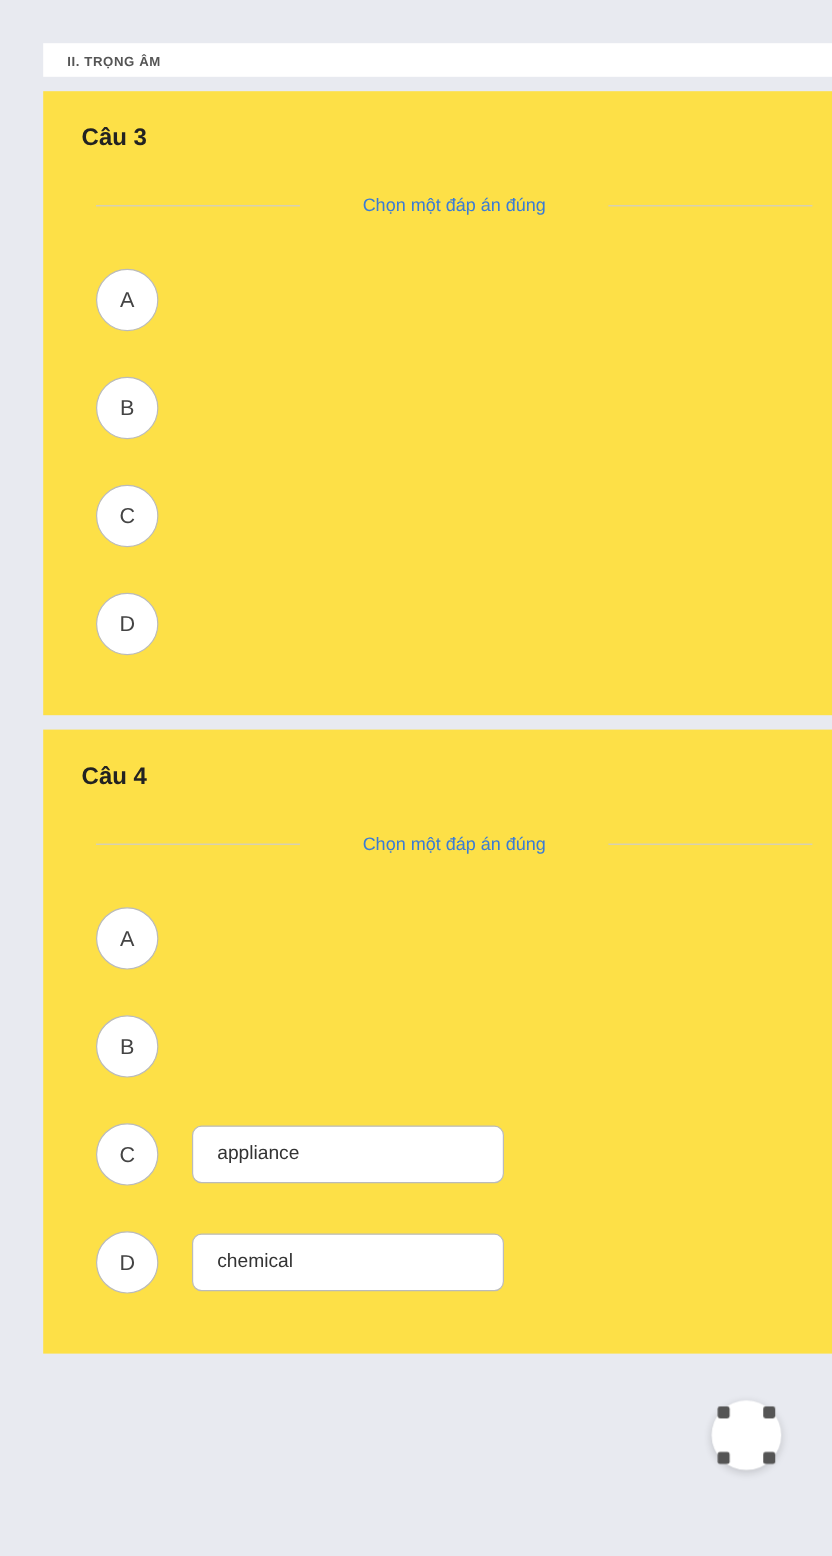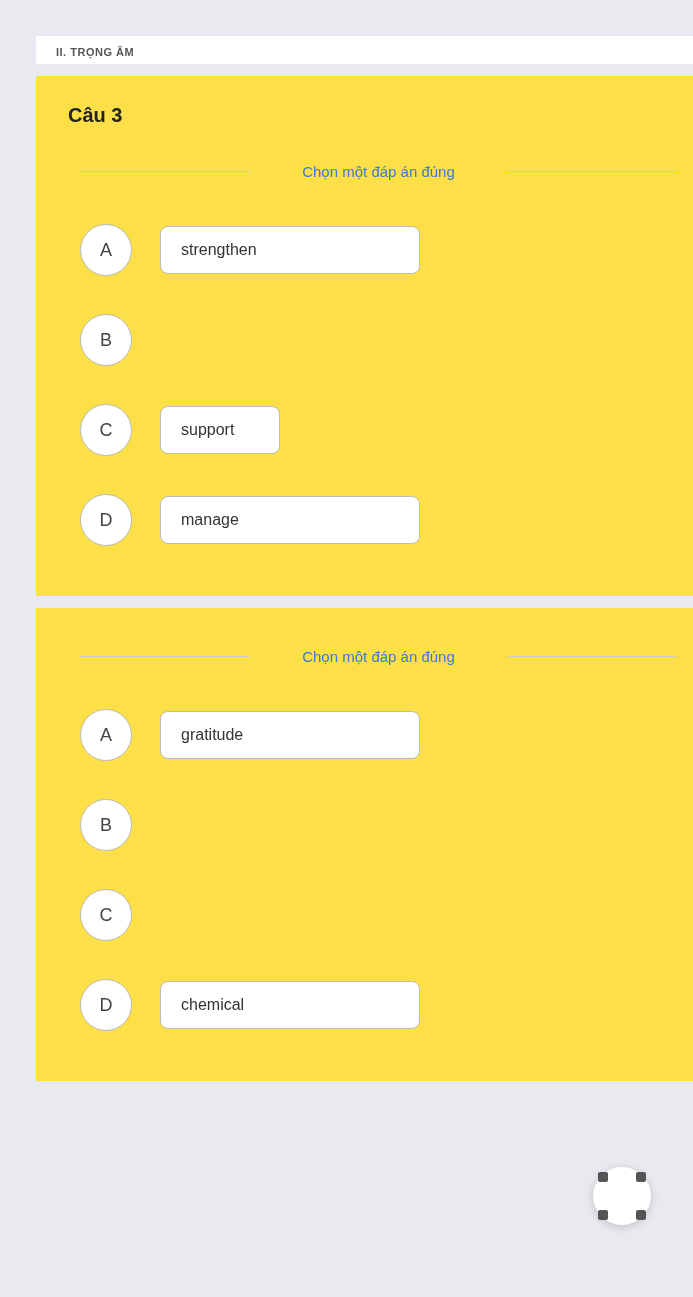--- a/index.html
+++ b/index.html
@@ -133,57 +133,55 @@
   <div class="question-title">Câu 3</div>
 
   <div class="choose-label-row">
     <div class="choose-line"></div>
     <span class="choose-label">Chọn một đáp án đúng</span>
     <div class="choose-line"></div>
   </div>
 
   <div class="option-row">
     <div class="option-circle">A</div>
-    <div class="option-box wide">strengthen</div>
   </div>
 
   <div class="option-row">
     <div class="option-circle">B</div>
   </div>
 
   <div class="option-row">
     <div class="option-circle">C</div>
-    <div class="option-box">support</div>
   </div>
 
   <div class="option-row">
     <div class="option-circle">D</div>
-    <div class="option-box wide">manage</div>
   </div>
 </div>
 
 <div class="question-card">
+  <div class="question-title">Câu 4</div>
 
   <div class="choose-label-row">
     <div class="choose-line"></div>
     <span class="choose-label">Chọn một đáp án đúng</span>
     <div class="choose-line"></div>
   </div>
 
   <div class="option-row">
     <div class="option-circle">A</div>
-    <div class="option-box wide">gratitude</div>
   </div>
 
   <div class="option-row">
     <div class="option-circle">B</div>
   </div>
 
   <div class="option-row">
     <div class="option-circle">C</div>
+    <div class="option-box wide">appliance</div>
   </div>
 
   <div class="option-row">
     <div class="option-circle">D</div>
     <div class="option-box wide">chemical</div>
   </div>
 </div>
 
 <button class="fab-button">
   <div class="fab-icon">

